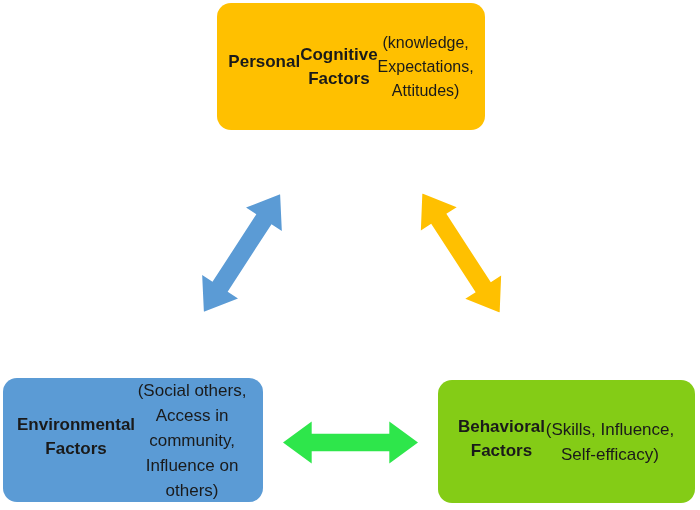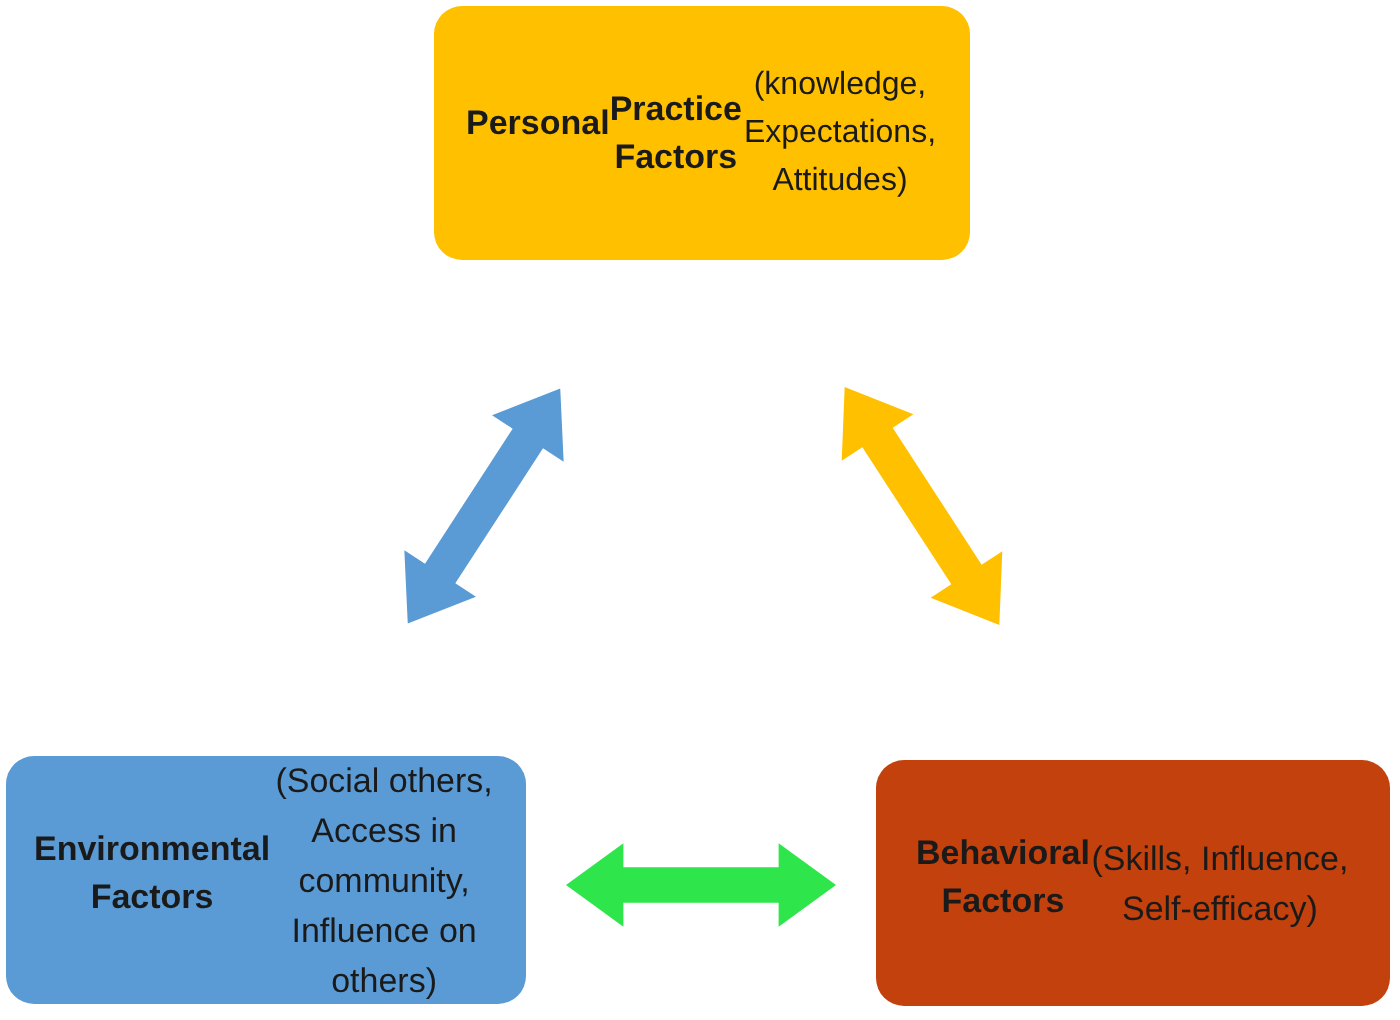--- a/index.html
+++ b/index.html
@@ -95,30 +95,30 @@
     height: 45px;
   }
 </style>
 </head>
 <body>
 
 <div class="stage">
 
   <div class="node node-personal" style="background-color: rgb(255, 192, 0);">
     <div class="node-heading gap-after">Personal</div>
-    <div class="node-heading">Practice Factors</div>
+    <div class="node-heading">Cognitive Factors</div>
     <div class="node-detail">(knowledge, Expectations, Attitudes)</div>
   </div>
 
   <div class="node node-environmental" style="background-color: rgb(91, 155, 213);">
     <div class="node-heading small-gap-after">Environmental Factors</div>
     <div class="node-detail-sm">(Social others, Access in community, Influence on others)</div>
   </div>
 
-  <div class="node node-behavioral" style="background-color: #c2410c;">
+  <div class="node node-behavioral" style="background-color: #84cc16;">
     <div class="node-heading small-gap-after">Behavioral Factors</div>
     <div class="node-detail-sm">(Skills, Influence, Self-efficacy)</div>
   </div>
 
   <div class="arrow arrow-personal-environmental">
     <svg viewBox="0 0 160 56" preserveAspectRatio="none" aria-hidden="true">
       <polygon points="0,28 34,2 34,17 126,17 126,2 160,28 126,54 126,39 34,39 34,54" fill="#5B9BD5"></polygon>
     </svg>
   </div>
 

